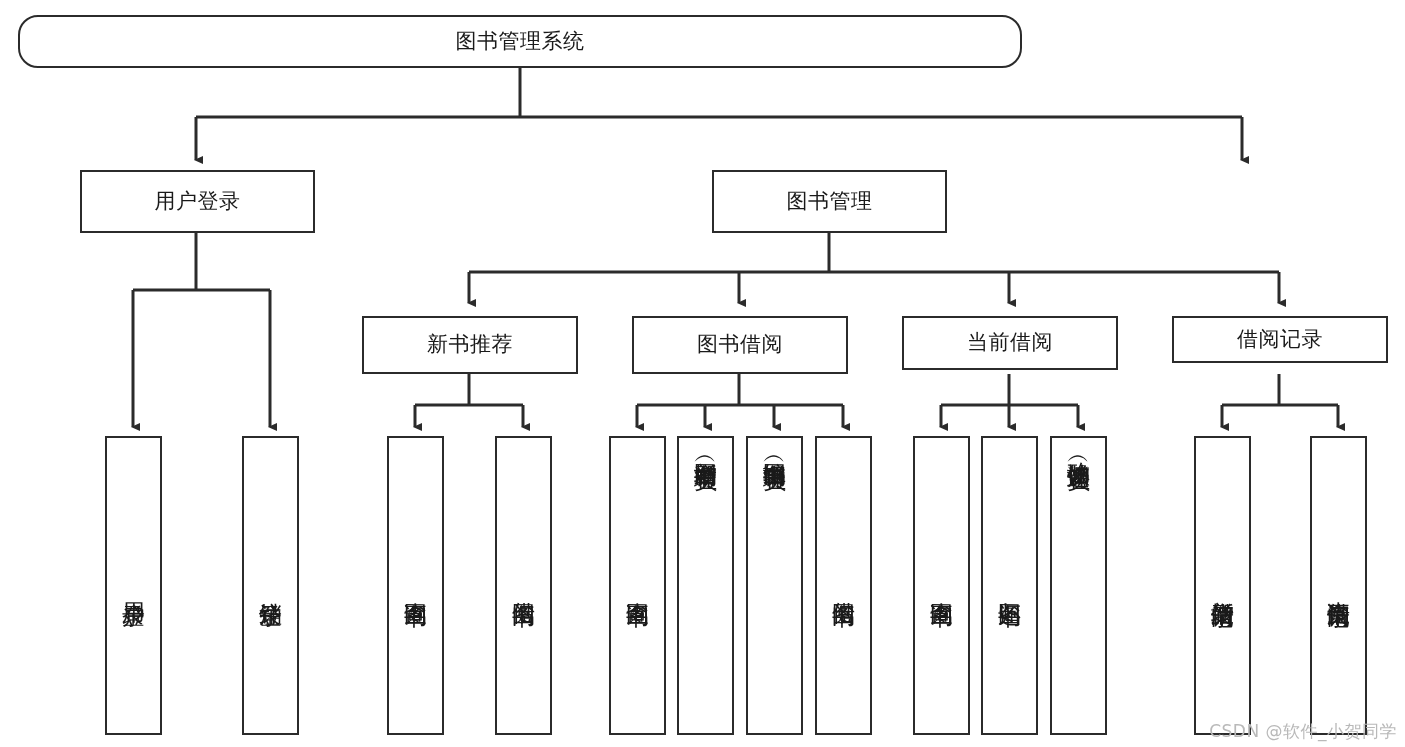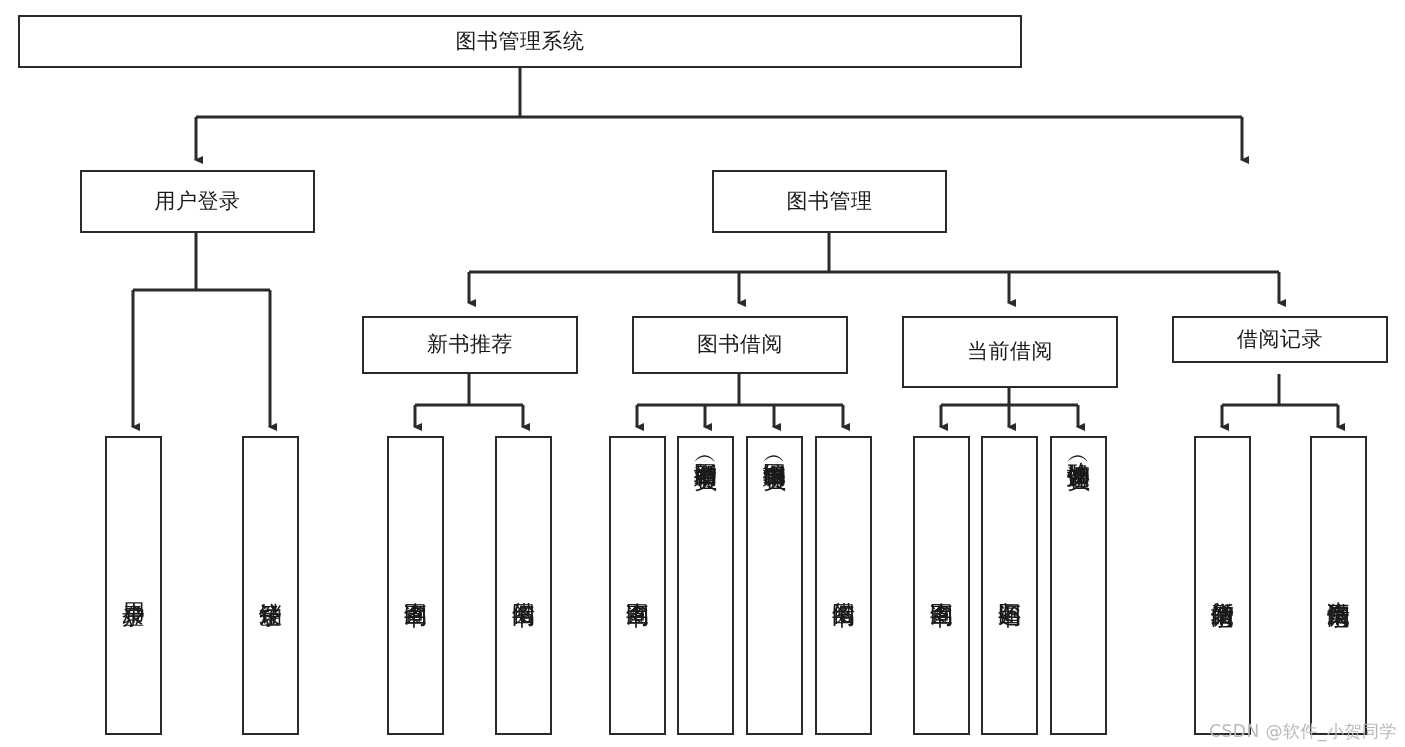--- a/index.html
+++ b/index.html
@@ -117,38 +117,38 @@
       <path d="M1009,405 L1009,427" marker-end="url(#arrowhead)"></path>
       <path d="M1078,405 L1078,427" marker-end="url(#arrowhead)"></path>
 
       <path d="M1279,374 L1279,405"></path>
       <path d="M1222,405 L1338,405"></path>
       <path d="M1222,405 L1222,427" marker-end="url(#arrowhead)"></path>
       <path d="M1338,405 L1338,427" marker-end="url(#arrowhead)"></path>
     </g>
   </svg>
 
-  <div class="node node-h" style="left:18px; top:15px; width:1004px; height:53px;">
+  <div class="node node-h" style="left:18px; top:15px; width:1004px; height:53px;border-radius:20px;">
     <span class="node-label">图书管理系统</span>
   </div>
 
   <div class="node node-h" style="left:80px; top:170px; width:235px; height:63px;">
     <span class="node-label">用户登录</span>
   </div>
   <div class="node node-h" style="left:362px; top:316px; width:216px; height:58px;">
     <span class="node-label">新书推荐</span>
   </div>
 
   <div class="node node-h" style="left:712px; top:170px; width:235px; height:63px;">
     <span class="node-label">图书管理</span>
   </div>
   <div class="node node-h" style="left:632px; top:316px; width:216px; height:58px;text-align:right;">
     <span class="node-label">图书借阅</span>
   </div>
-  <div class="node node-h" style="left:902px; top:316px; width:216px; height:72px;">
+  <div class="node node-h" style="left:902px; top:316px; width:216px; height:54px;">
     <span class="node-label">当前借阅</span>
   </div>
   <div class="node node-h" style="left:1172px; top:316px; width:216px; height:47px;">
     <span class="node-label">借阅记录</span>
   </div>
 
   <div class="node node-v center-text" style="left:105px; top:436px; width:57px; height:299px;">
     <span class="node-label">用户登录</span>
   </div>
   <div class="node node-v center-text" style="left:242px; top:436px; width:57px; height:299px;">

